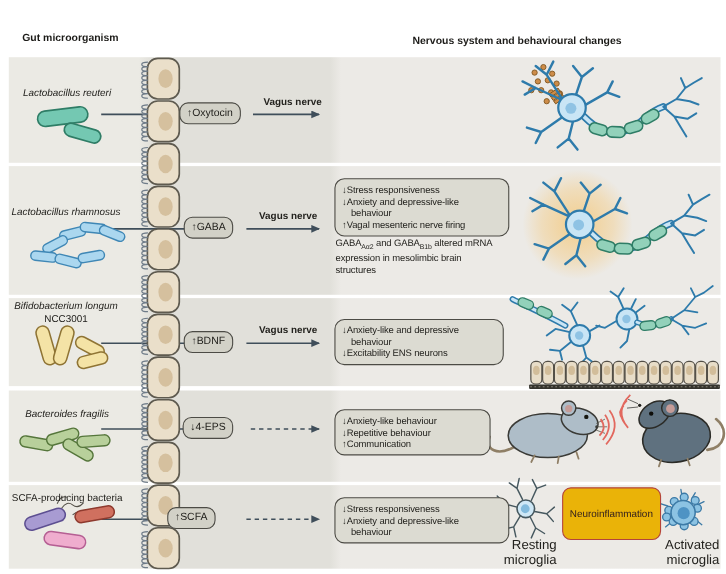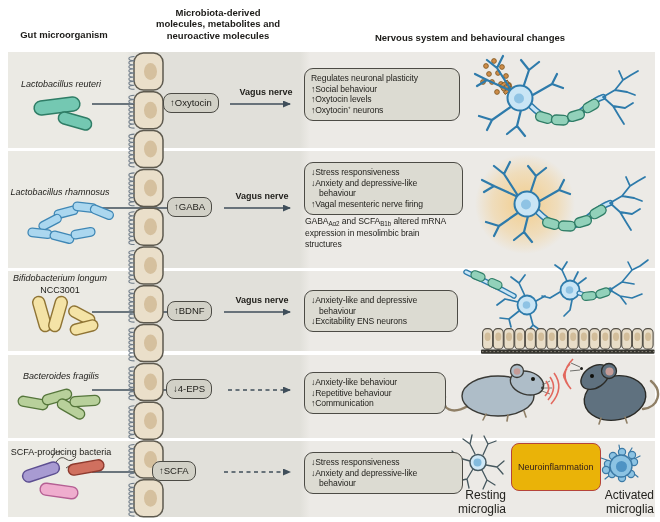--- a/index.html
+++ b/index.html
@@ -263,47 +263,36 @@
         <circle cx="622" cy="452" r="3.6"></circle>
           <circle cx="632" cy="455" r="3.6"></circle>
           <circle cx="606" cy="470" r="3.6"></circle>
       </g>
       <circle cx="621" cy="466" r="11" fill="#8cc3e3" stroke="#3c7aa6" stroke-width="1.4"></circle>
       <circle cx="621.5" cy="466.5" r="5.5" fill="#4e93c4"></circle>
     </g>
   </svg>
 
   <div class="hdr" style="left:12px;top:29px;width:104px">Gut microorganism</div>
-  <div class="hdr" style="left:141px;top:7px;width:154px">
-    <div>Microbiota-derived</div>
-    <div>molecules, metabolites and</div>
-    <div>neuroactive molecules</div>
-  </div>
   <div class="hdr" style="left:328px;top:32px;width:284px">Nervous system and behavioural changes</div>
 
   <div class="org" style="left:8px;top:79px;width:106px">Lactobacillus reuteri</div>
   <div class="pill" style="left:163px;top:93px">↑Oxytocin</div>
   <div class="vagus" style="left:228px;top:87px">Vagus nerve</div>
-  <div class="fxbox" style="left:304px;top:68px;width:142px">
-    <div class="fx">Regulates neuronal plasticity</div>
-    <div class="fx">↑Social behaviour</div>
-    <div class="fx">↑Oxytocin levels</div>
-    <div class="fx">↑Oxytocin⁺ neurons</div>
-  </div>
 
   <div class="org" style="left:4px;top:187px;width:112px">Lactobacillus rhamnosus</div>
   <div class="pill" style="left:167px;top:197px">↑GABA</div>
   <div class="vagus" style="left:224px;top:191px">Vagus nerve</div>
   <div class="fxbox" style="left:304px;top:162px;width:145px">
     <div class="fx">↓Stress responsiveness</div>
     <div class="fx">↓Anxiety and depressive-like behaviour</div>
     <div class="fx">↑Vagal mesenteric nerve firing</div>
   </div>
   <div class="note" style="left:305px;top:216px">
-    <span>GABA</span><span class="sub">Aα2</span><span> and SCFA</span><span class="sub">B1b</span><span> altered mRNA expression in mesolimbic brain structures</span>
+    <span>GABA</span><span class="sub">Aα2</span><span> and GABA</span><span class="sub">B1b</span><span> altered mRNA expression in mesolimbic brain structures</span>
   </div>
 
   <div class="org" style="left:4px;top:273px;width:112px">
     <span>Bifidobacterium longum</span>
     <span class="strain">NCC3001</span>
   </div>
   <div class="pill" style="left:167px;top:301px">↑BDNF</div>
   <div class="vagus" style="left:224px;top:295px">Vagus nerve</div>
   <div class="fxbox" style="left:304px;top:290px;width:140px">
     <div class="fx">↓Anxiety-like and depressive behaviour</div>

